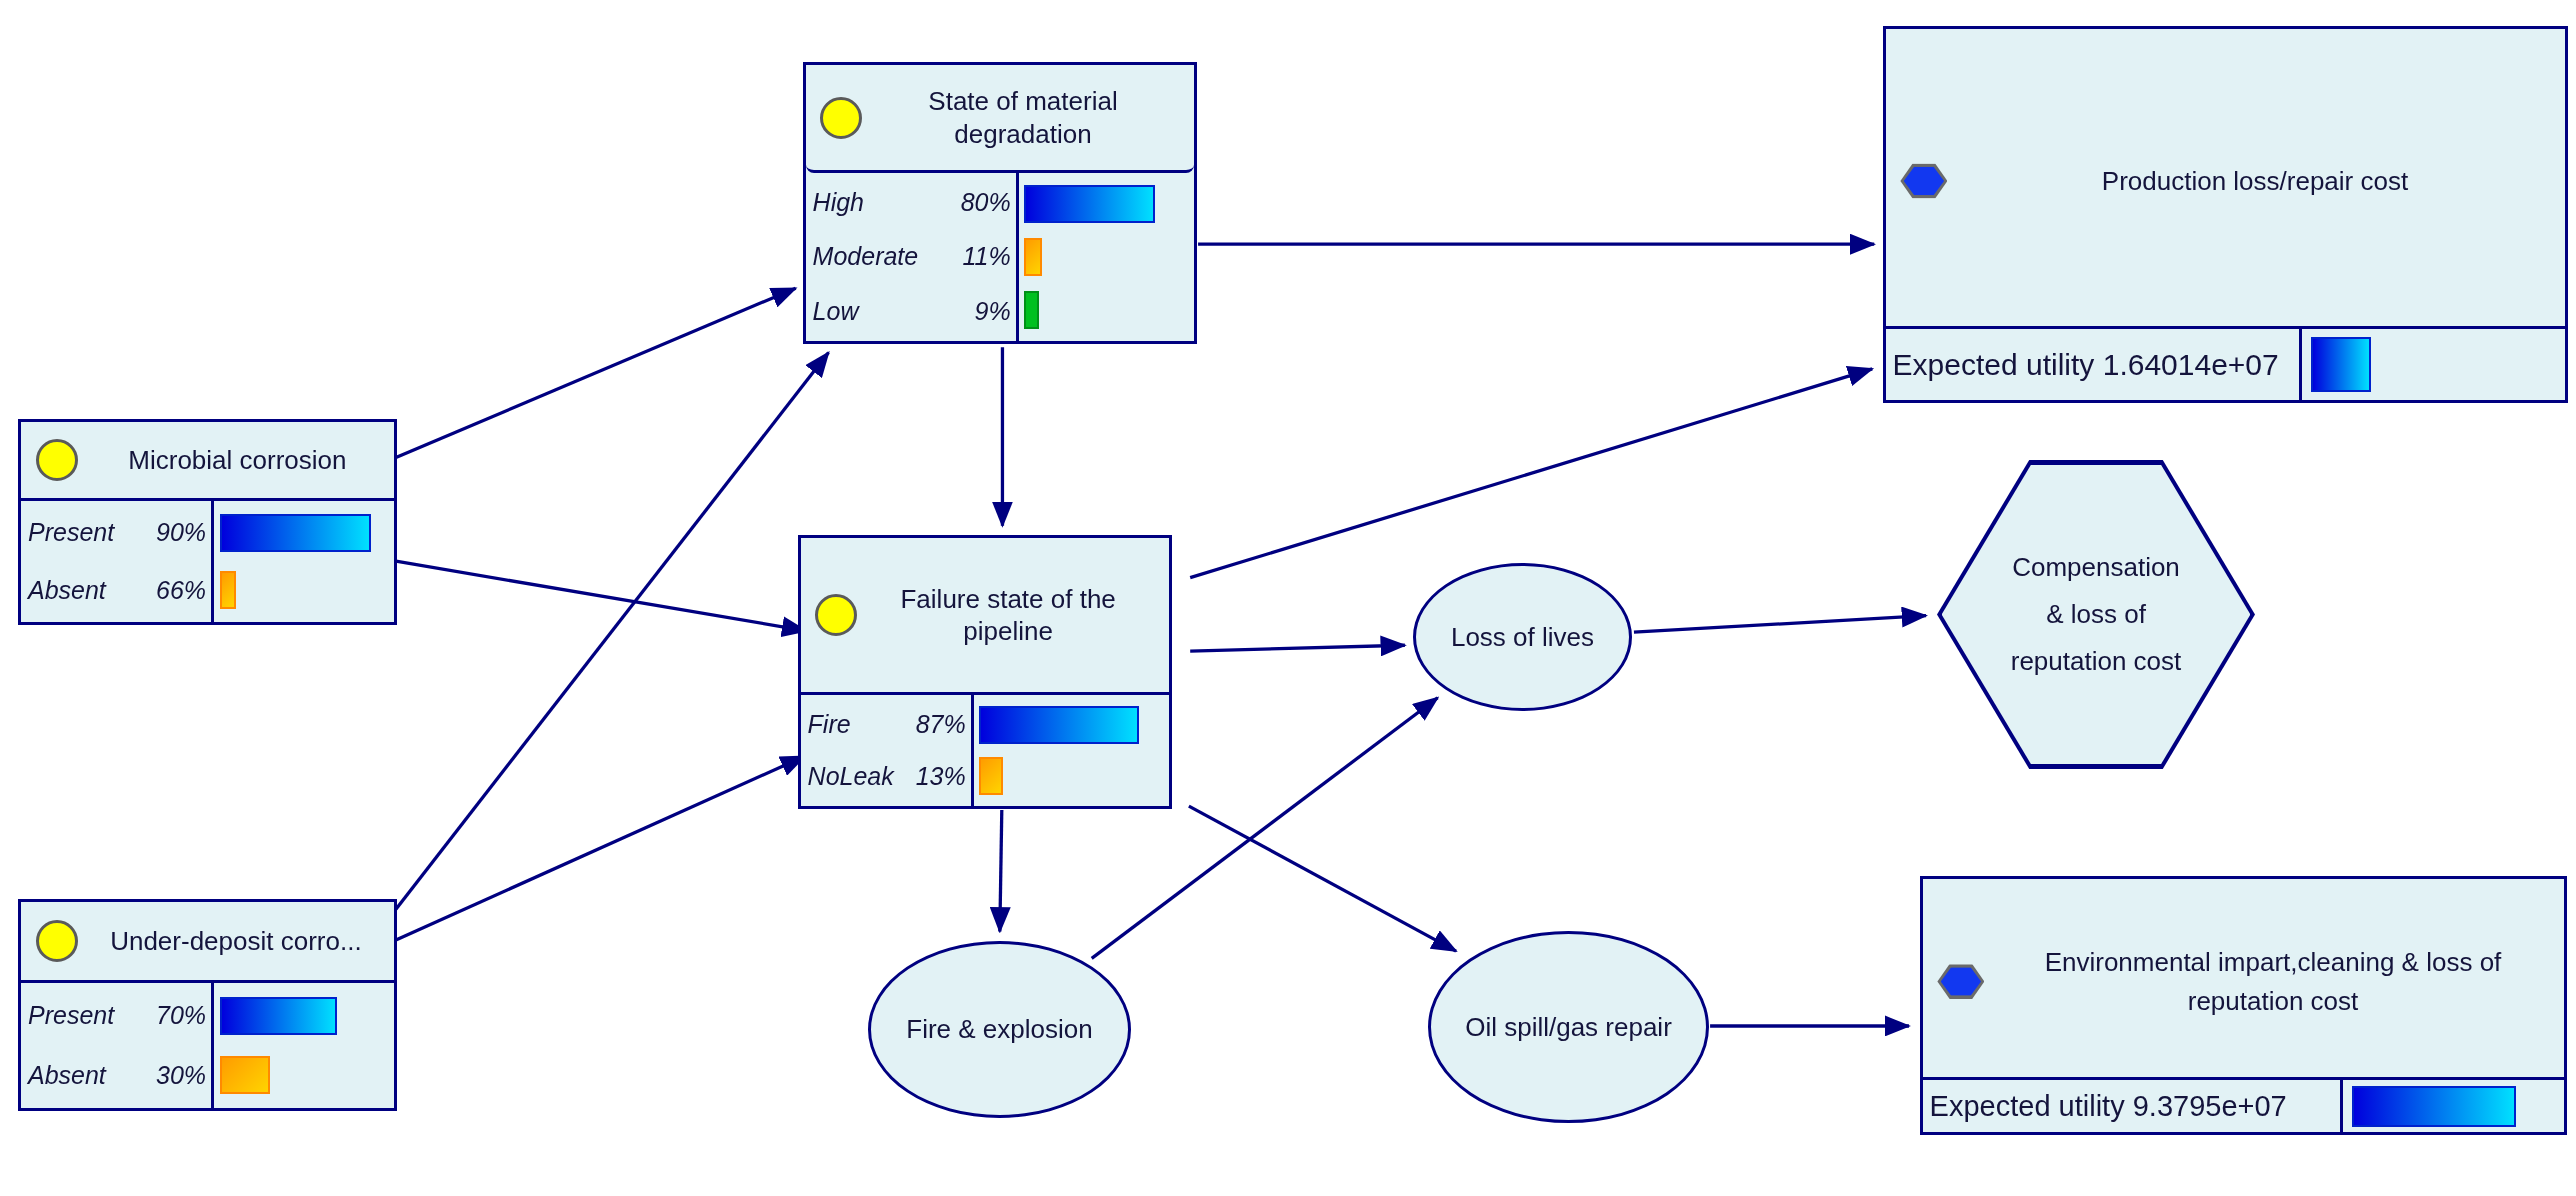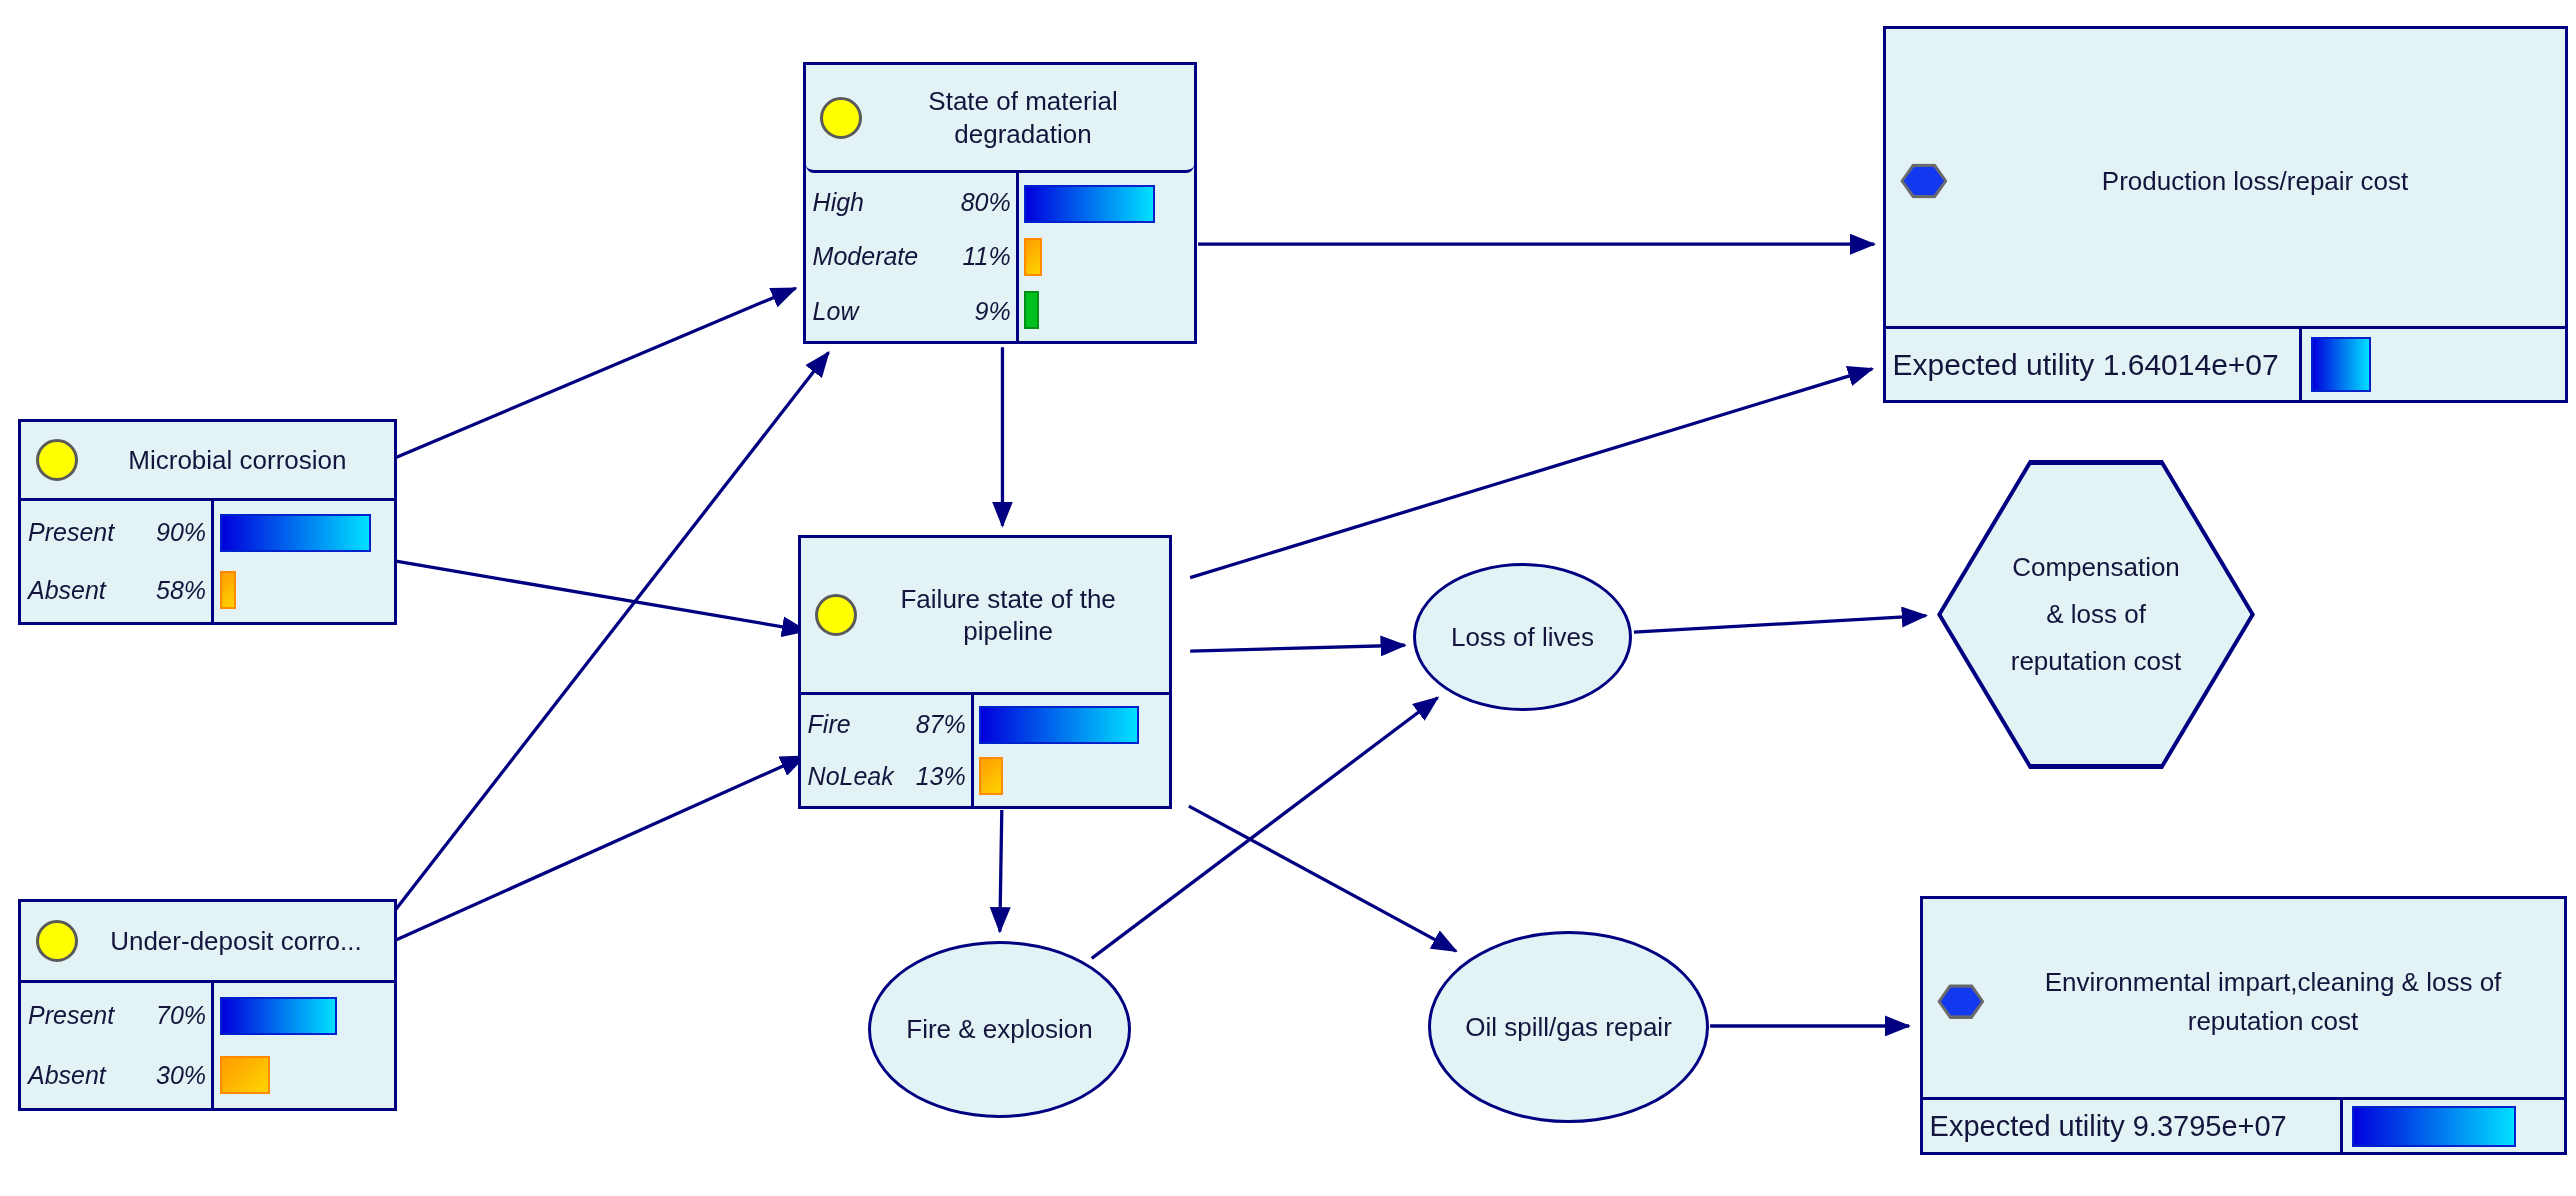--- a/index.html
+++ b/index.html
@@ -84,21 +84,21 @@
     font-size:30px; white-space:nowrap; color:#14143c;
   }
   .ubararea { flex:1; display:flex; align-items:center; padding-left:9.2px; }
 
   .prod { left:1883px; top:26px; width:685px; height:377px; }
   .prod .utitle { padding:0 13px 0 72px; }
   .prod .ustrip { height:71px; }
   .prod .utext  { width:416px; }
   .prod .ubar   { width:60px;  height:55px; }
 
-  .env { left:1920px; top:896px; width:647px; height:259px; }
+  .env { left:1920px; top:876px; width:647px; height:259px; }
   .env .utitle { padding:0 13px 0 72px; line-height:1.5; }
   .env .ustrip { height:52px; }
   .env .utext  { width:420px; font-size:29px; }
   .env .ubar   { width:164px; height:41px; }
 
   
   .hexnode { position:absolute; left:1937px; top:460px; width:318px; height:309px; }
   .hexouter {
     position:absolute; inset:0; background:#000080;
     clip-path:polygon(0% 50%,29% 0%,71% 0%,100% 50%,71% 100%,29% 100%);
@@ -187,21 +187,21 @@
       <span>Microbial corrosion</span>
     </div>
     <div class="nbody" style="flex:1;">
       <div class="labels">
         <div class="lrow">
             <span>Present</span>
             <span>90%</span>
           </div>
         <div class="lrow">
             <span>Absent</span>
-            <span>58%</span>
+            <span>66%</span>
           </div>
       </div>
       <div class="bars">
         <div class="bar bar-blue" style="width: 90%;"></div>
         <div class="bar bar-orange" style="width: 10%;"></div>
       </div>
     </div>
   </div>
 
   <div class="node ud">

